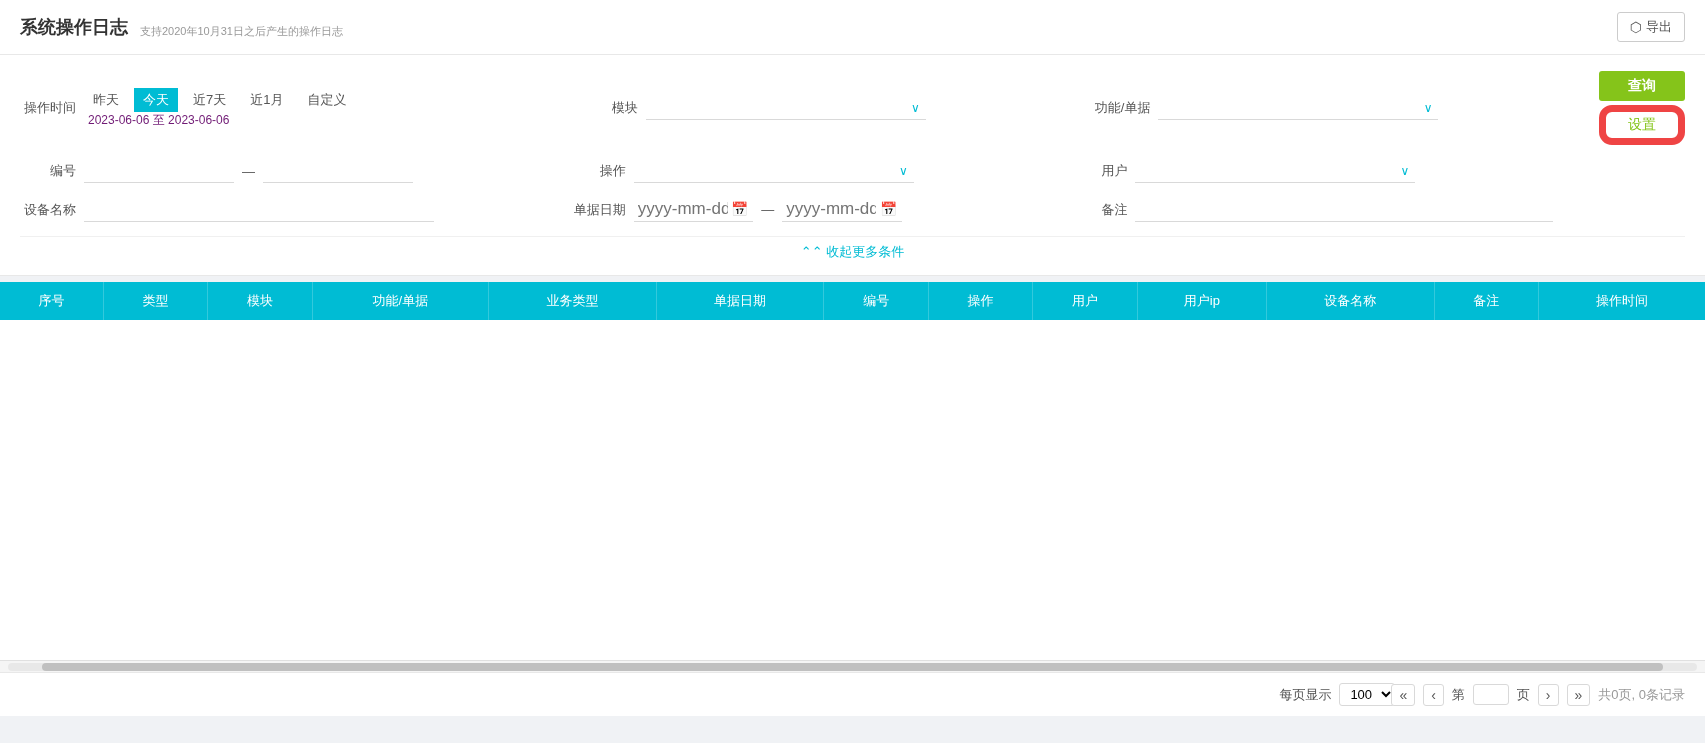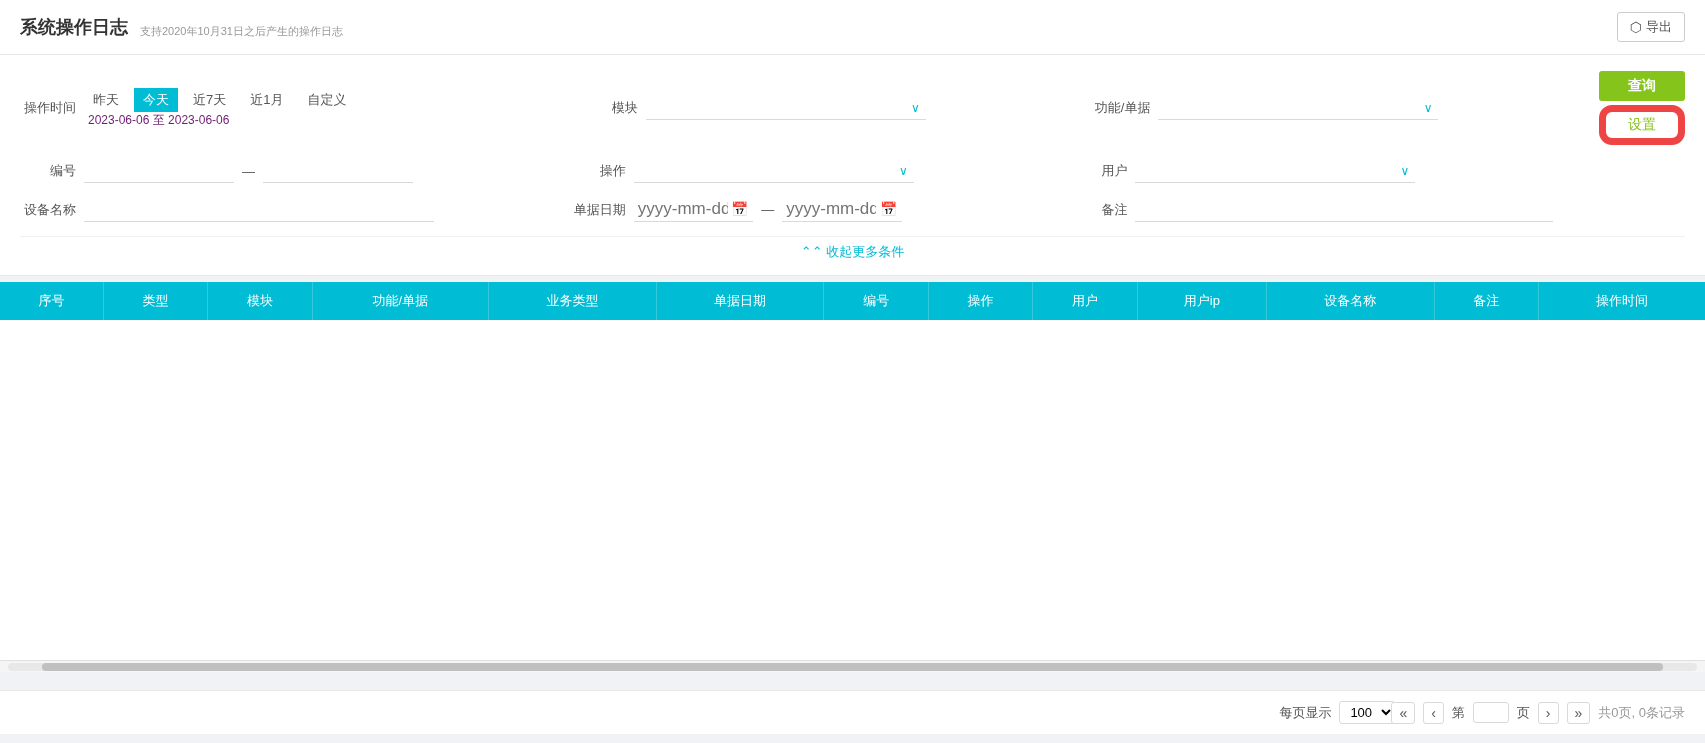--- a/index.html
+++ b/index.html
@@ -131,21 +131,21 @@
     .scrollbar-thumb {
       position: absolute; left: 2%; width: 96%; height: 100%;
       background: #c0c0c0; border-radius: 4px;
     }
 
     
     .pagination-bar {
       background: #fff; padding: 10px 20px;
       display: flex; align-items: center; justify-content: flex-end;
       gap: 8px; border-top: 1px solid #e8e8e8;
-      font-size: 13px; color: #555; margin-top: 18px;
+      font-size: 13px; color: #555;
     }
     .page-size-select {
       border: 1px solid #d9d9d9; border-radius: 3px;
       padding: 2px 6px; font-size: 13px; cursor: pointer;
       background: #fff;
     }
     .page-nav-btn {
       border: 1px solid #d9d9d9; background: #fff;
       padding: 2px 7px; border-radius: 3px; cursor: pointer;
       font-size: 14px; color: #555;

